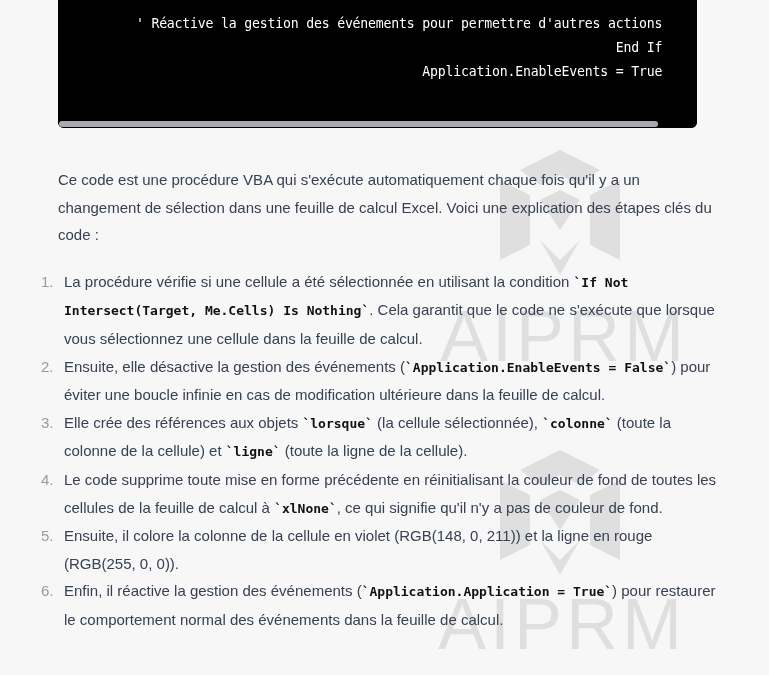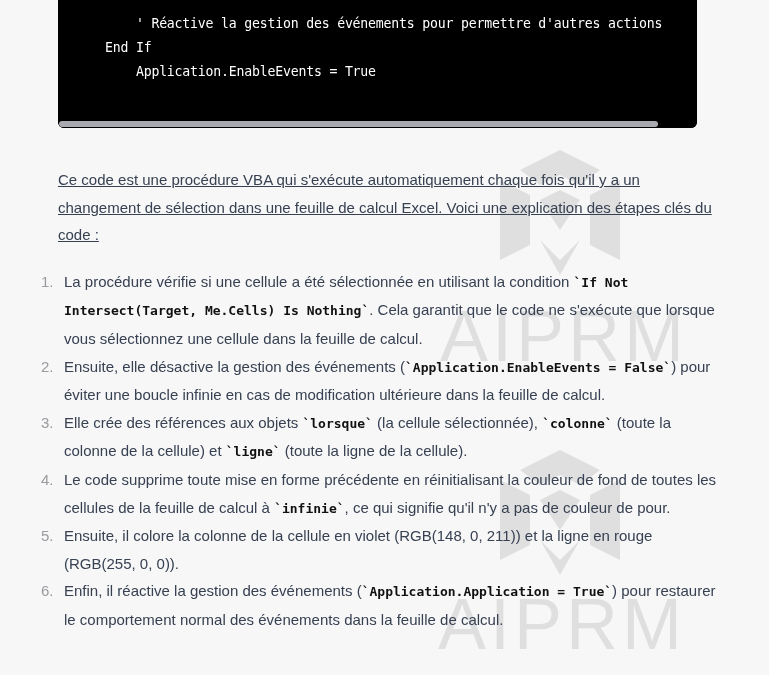--- a/index.html
+++ b/index.html
@@ -11,35 +11,35 @@
   }
   .code-block {
     position:absolute; left:58px; top:-10px; width:639px; height:138px;
     background:#000; border-radius:0 0 6px 6px; overflow:hidden;
   }
   .code-block pre {
     margin:0; position:absolute; left:16px; top:22px;
     font-family:"DejaVu Sans Mono", monospace; font-size:13.2px; line-height:23.8px;
     color:#fff; white-space:pre; letter-spacing:-0.2px;
   }
-  .code-line { display:block; height:23.8px; }
+  .code-line { display:block; height:23.8px;text-align:right; }
   .scrollbar-track {
     position:absolute; left:0; bottom:0; width:639px; height:8px; background:#000;
   }
   .scrollbar-thumb {
     position:absolute; left:1px; bottom:1px; width:599px; height:6px;
     background:#a9a9b0; border-radius:4px;
   }
   .watermark { position:absolute; pointer-events:none; opacity:0.09; }
   .wm-text {
     position:absolute; font-family:"Liberation Sans", sans-serif; font-size:72px;
     color:#000; letter-spacing:4px; font-weight:400; line-height:1;
   }
   .content { position:absolute; left:58px; top:166px; width:660px; font-size:15px; line-height:27.6px; }
-  .intro { margin:0 0 19px 0;text-decoration:underline; }
+  .intro { margin:0 0 19px 0; }
   ol { margin:0; padding:0; list-style:none; }
   li { position:relative; padding-left:6px; margin:0; }
   .num { position:absolute; left:-17px; color:#9a9a9f; width:18px; }
   code {
     font-family:"DejaVu Sans Mono", monospace; font-size:13px; font-weight:bold; color:#111;
   }
 </style>
 </head>
 <body>
 
@@ -70,17 +70,17 @@
     <div class="scrollbar-thumb"></div>
   </div>
 </div>
 
 <div class="content">
   <p class="intro">Ce code est une procédure VBA qui s'exécute automatiquement chaque fois qu'il y a un changement de sélection dans une feuille de calcul Excel. Voici une explication des étapes clés du code :</p>
   <ol>
     <li><span class="num">1.</span><span>La procédure vérifie si une cellule a été sélectionnée en utilisant la condition </span><code>`If Not Intersect(Target, Me.Cells) Is Nothing`</code><span>. Cela garantit que le code ne s'exécute que lorsque vous sélectionnez une cellule dans la feuille de calcul.</span></li>
     <li><span class="num">2.</span><span>Ensuite, elle désactive la gestion des événements (</span><code>`Application.EnableEvents = False`</code><span>) pour éviter une boucle infinie en cas de modification ultérieure dans la feuille de calcul.</span></li>
     <li><span class="num">3.</span><span>Elle crée des références aux objets </span><code>`lorsque`</code><span> (la cellule sélectionnée), </span><code>`colonne`</code><span> (toute la colonne de la cellule) et </span><code>`ligne`</code><span> (toute la ligne de la cellule).</span></li>
-    <li><span class="num">4.</span><span>Le code supprime toute mise en forme précédente en réinitialisant la couleur de fond de toutes les cellules de la feuille de calcul à </span><code>`infinie`</code><span>, ce qui signifie qu'il n'y a pas de couleur de pour.</span></li>
+    <li><span class="num">4.</span><span>Le code supprime toute mise en forme précédente en réinitialisant la couleur de fond de toutes les cellules de la feuille de calcul à </span><code>`xlNone`</code><span>, ce qui signifie qu'il n'y a pas de couleur de fond.</span></li>
     <li><span class="num">5.</span><span>Ensuite, il colore la colonne de la cellule en violet (RGB(148, 0, 211)) et la ligne en rouge (RGB(255, 0, 0)).</span></li>
     <li><span class="num">6.</span><span>Enfin, il réactive la gestion des événements (</span><code>`Application.Application = True`</code><span>) pour restaurer le comportement normal des événements dans la feuille de calcul.</span></li>
   </ol>
 </div>
 
 </body></html>

